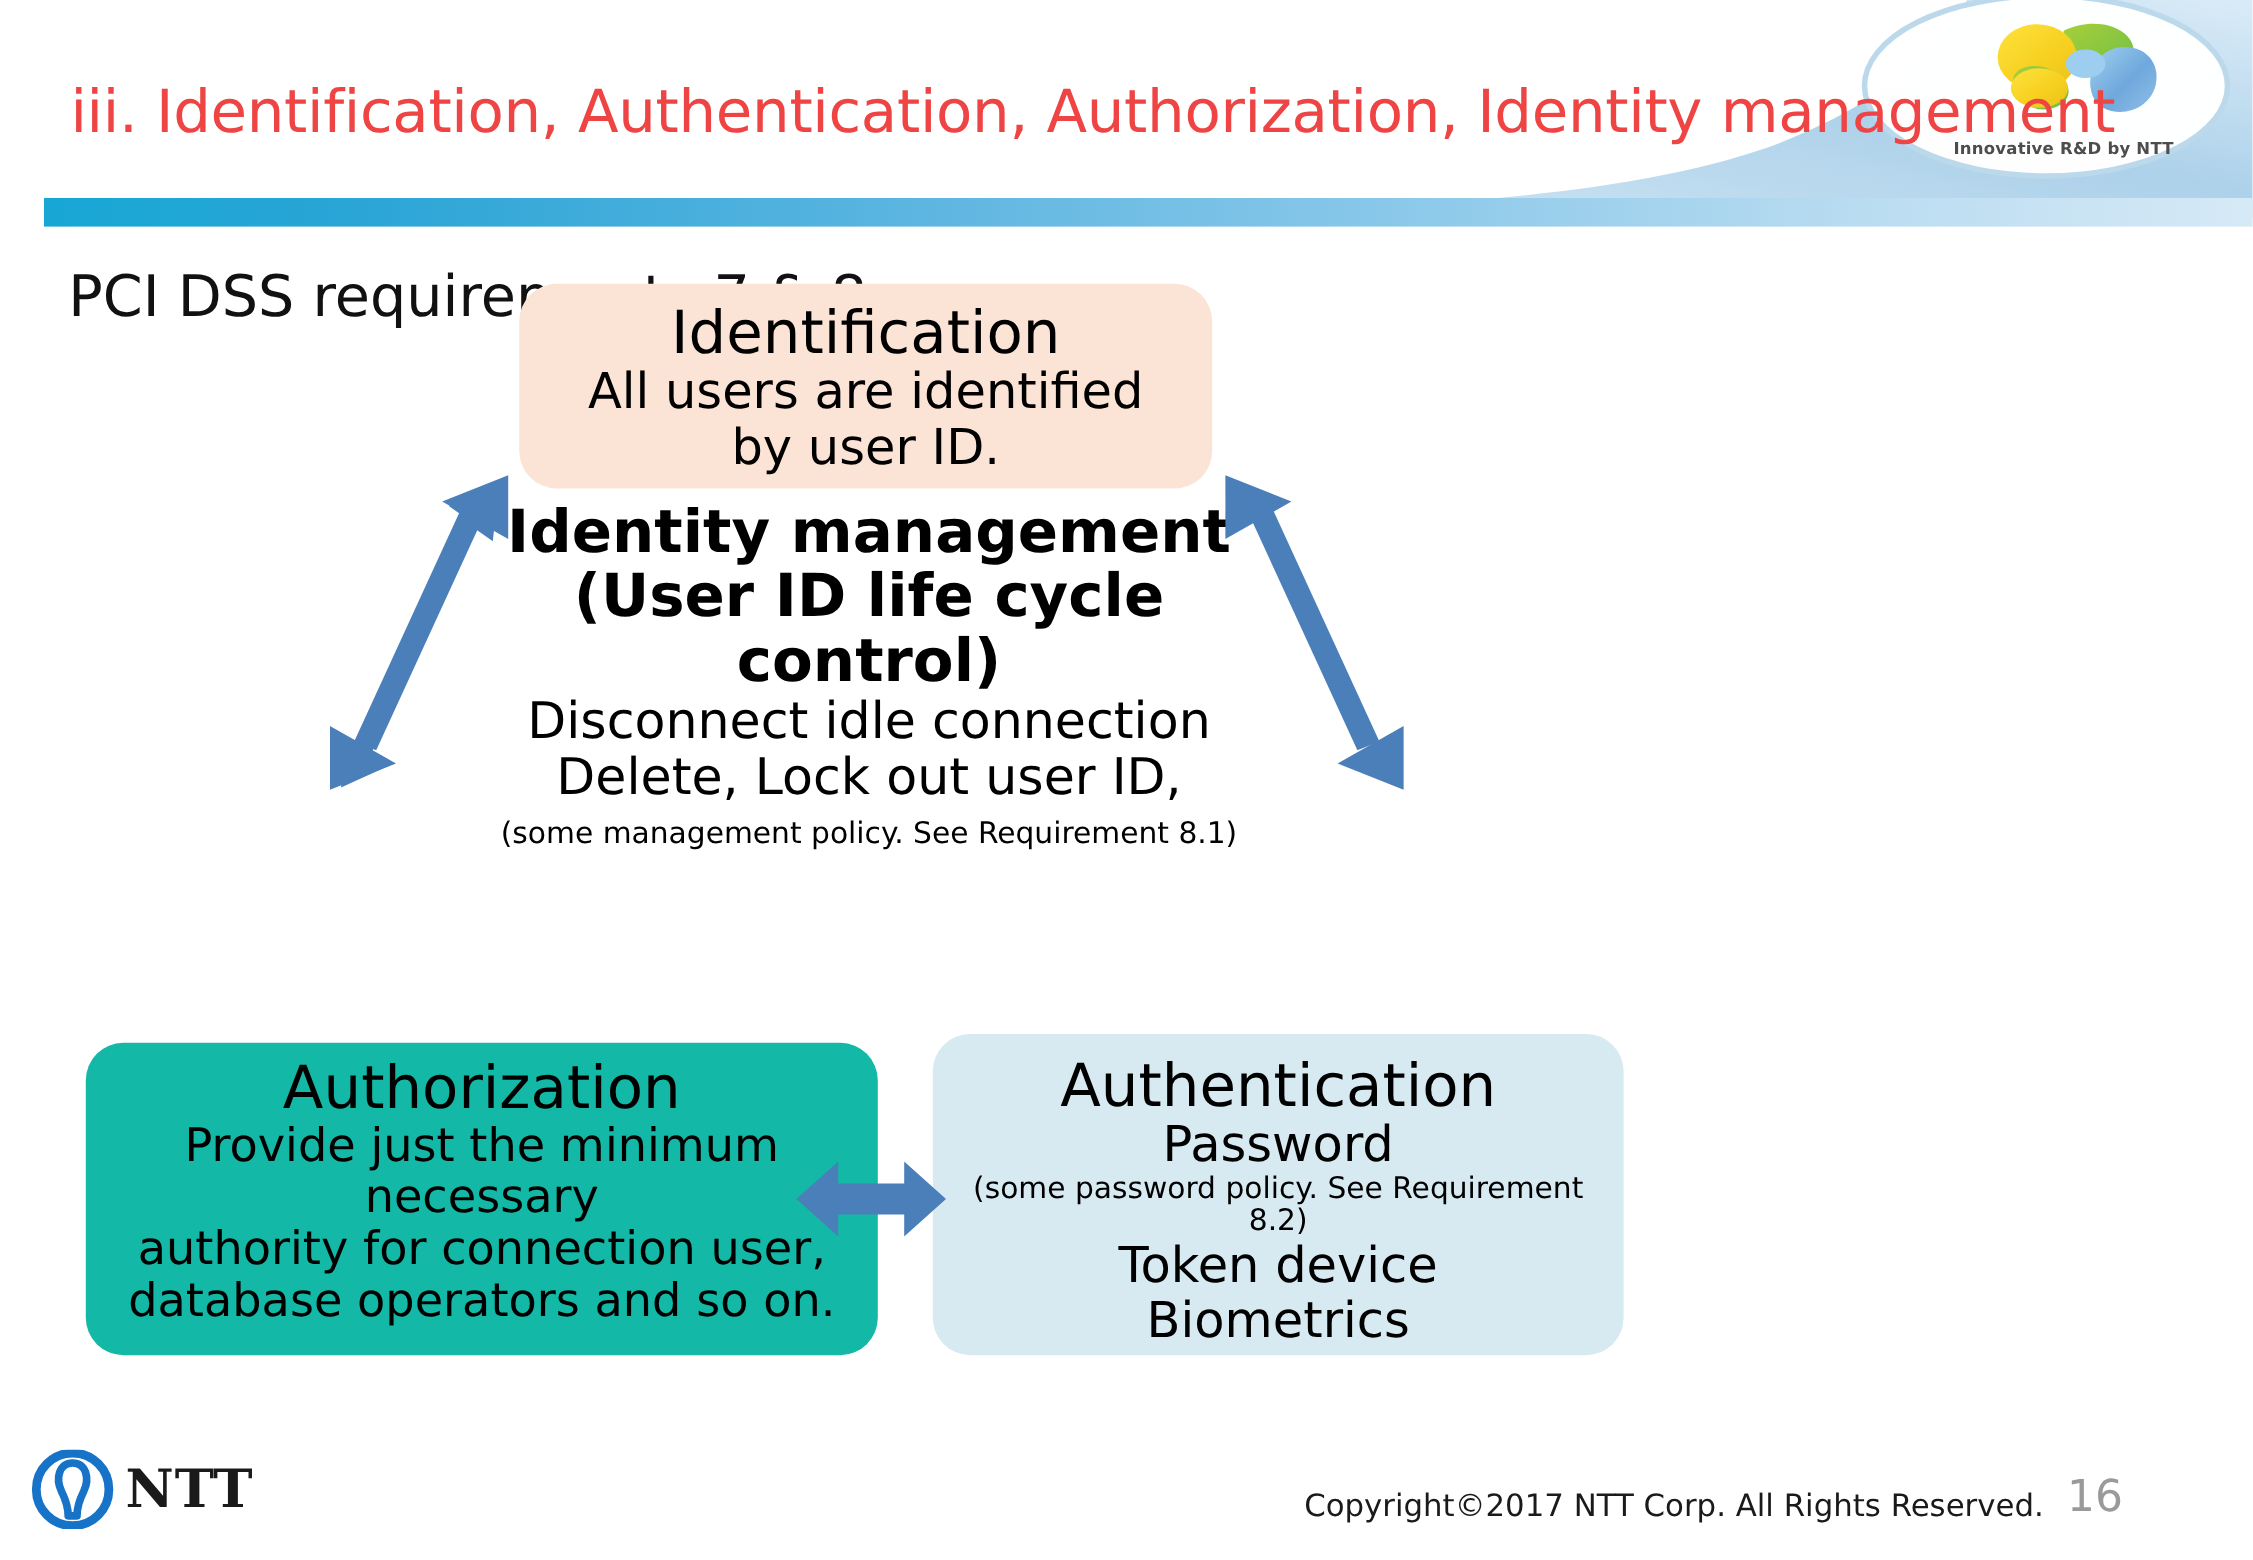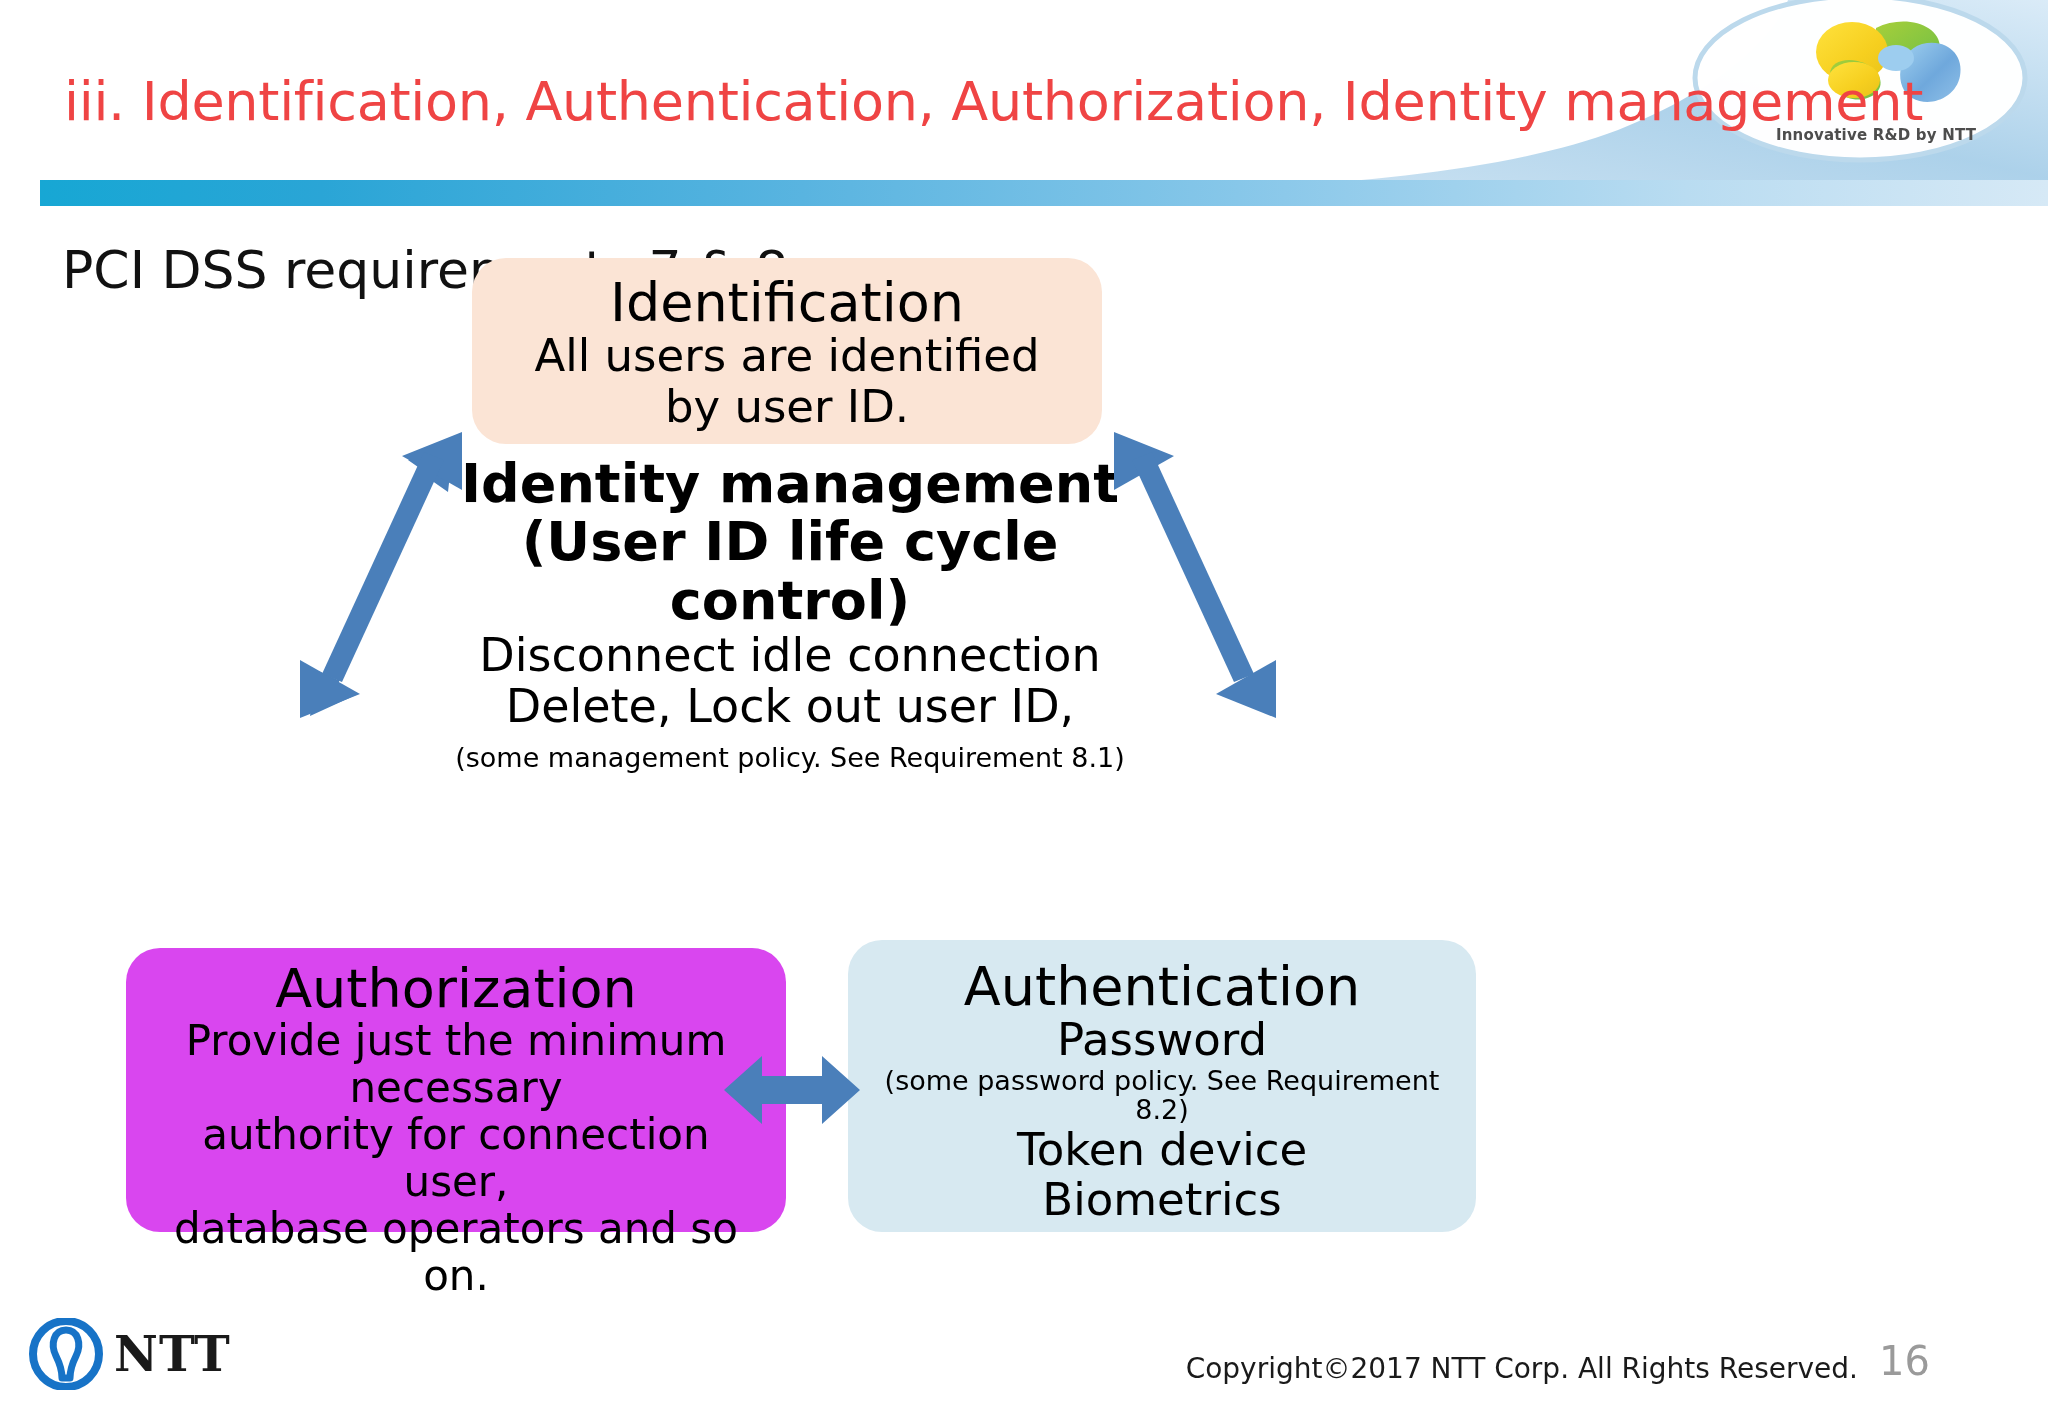--- a/index.html
+++ b/index.html
@@ -117,24 +117,23 @@
     width: 630px;
     height: 186px;
     background: #fbe4d5;
   }
   #box-identification .box-title { font-size: 54px; margin-top: 6px; }
   #box-identification .box-line { font-size: 45px; }
 
   #box-authorization {
     left: 78px;
     top: 948px;
-    width: 660px;
+    width: 720px;
     height: 284px;
-    background: #d946ef;
-    margin-left: 48px;
+    background: #14b8a6;
   }
   #box-authorization .box-title { font-size: 54px; margin-top: 2px; }
   #box-authorization .box-line { font-size: 42px; }
 
   #box-authentication {
     left: 848px;
     top: 940px;
     width: 628px;
     height: 292px;
     background: #d7e9f1;

